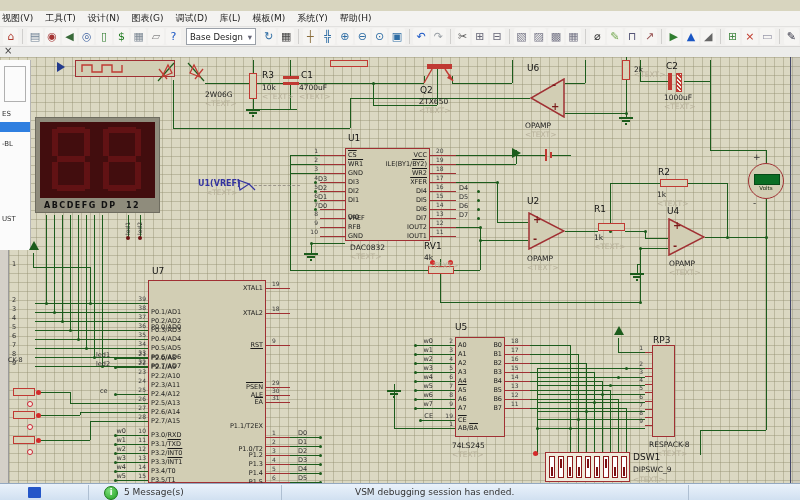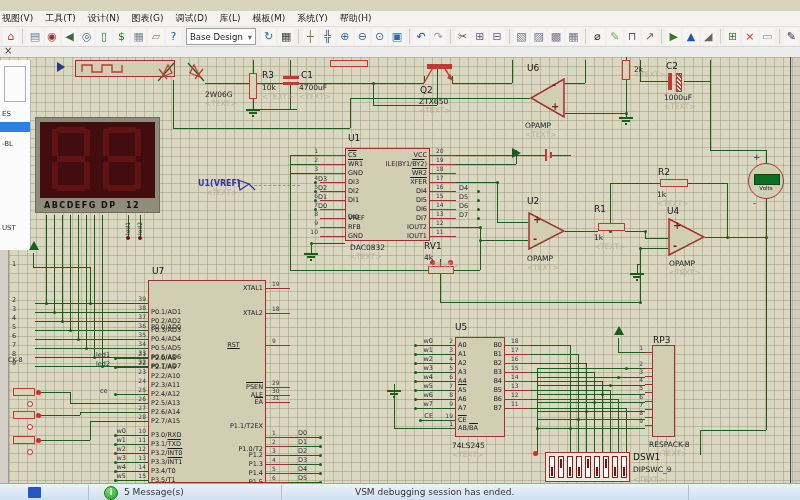--- a/index.html
+++ b/index.html
@@ -129,21 +129,21 @@
   </div>
   <div id="schematic">
       <div style="position: absolute; left: 790px; top: 0px; width: 1px; height: 426px; background: rgb(68, 72, 106);"></div>
       <div style="position: absolute; left: 791px; top: 0px; width: 9px; height: 426px; background: rgba(150, 150, 160, 0.15);"></div>
       <div style="position: absolute; left: 0px; top: 193px; width: 8px; height: 233px; background: rgb(212, 208, 200); border-right: 1px solid rgb(154, 154, 154);"></div>
       <div style="position: absolute; left: 0px; top: 3px; width: 30px; height: 190px; background: rgb(251, 251, 251); border-right: 1px solid rgb(181, 181, 181); font-size: 7px; color: rgb(51, 51, 51);">
         <div style="position: absolute; left: 4px; top: 6px; width: 20px; height: 34px; border: 1px solid rgb(176, 176, 176);"></div>
         <div style="position: absolute; left: 2px; top: 50px;">ES</div>
         <div style="position: absolute; left: 0px; top: 62px; width: 30px; height: 10px; background: rgb(47, 127, 224);"></div>
         <div style="position: absolute; left: 2px; top: 80px;">-BL</div>
-        <div style="position: absolute; left: 2px; top: 164px;">UST</div>
+        <div style="position: absolute; left: 2px; top: 155px;">UST</div>
       </div>
       <div class="w" style="left: 173px; top: 23px; width: 1px; height: 48px;"></div>
       <div class="w" style="left: 173px; top: 71px; width: 177px; height: 1px;"></div>
       <div class="w" style="left: 350px; top: 41px; width: 1px; height: 30px;"></div>
       <div class="w" style="left: 350px; top: 41px; width: 180px; height: 1px;"></div>
       <div class="w" style="left: 205px; top: 26px; width: 219px; height: 1px;"></div>
       <div class="w" style="left: 424px; top: 19px; width: 1px; height: 7px;"></div>
       <div class="w" style="left: 452px; top: 19px; width: 1px; height: 7px;"></div>
       <div class="w" style="left: 452px; top: 26px; width: 60px; height: 1px;"></div>
       <div class="w" style="left: 512px; top: 3px; width: 1px; height: 23px;"></div>
@@ -730,21 +730,21 @@
       <div class="t pname" style="left: 151px; top: 419px;">P3.5/T1</div>
       <div class="t net" style="left: 108px; top: 415px; width: 18px; text-align: right;">w5</div>
       <div class="wr" style="left: 266px; top: 231px; width: 24px; height: 1px;"></div>
       <div class="t pnum" style="left: 272px; top: 223px; width: 16px;">19</div>
       <div class="t pname" style="left: 204px; top: 227px; width: 59px; text-align: right;">XTAL1</div>
       <div class="wr" style="left: 266px; top: 256px; width: 24px; height: 1px;"></div>
       <div class="t pnum" style="left: 272px; top: 248px; width: 16px;">18</div>
       <div class="t pname" style="left: 204px; top: 252px; width: 59px; text-align: right;">XTAL2</div>
       <div class="wr" style="left: 266px; top: 288px; width: 24px; height: 1px;"></div>
       <div class="t pnum" style="left: 272px; top: 280px; width: 16px;">9</div>
-      <div class="t pname" style="left: 204px; top: 284px; width: 59px; text-align: center; text-decoration: underline;">RST</div>
+      <div class="t pname" style="left: 204px; top: 284px; width: 59px; text-align: right; text-decoration: underline;">RST</div>
       <div class="wr" style="left: 266px; top: 330px; width: 24px; height: 1px;"></div>
       <div class="t pnum" style="left: 272px; top: 322px; width: 16px;">29</div>
       <div class="t pname" style="left: 204px; top: 326px; width: 59px; text-align: right;"><span style="text-decoration: overline;">PSEN</span></div>
       <div class="wr" style="left: 266px; top: 338px; width: 24px; height: 1px;"></div>
       <div class="t pnum" style="left: 272px; top: 330px; width: 16px;">30</div>
       <div class="t pname" style="left: 204px; top: 334px; width: 59px; text-align: right;">ALE</div>
       <div class="wr" style="left: 266px; top: 345px; width: 24px; height: 1px;"></div>
       <div class="t pnum" style="left: 272px; top: 337px; width: 16px;">31</div>
       <div class="t pname" style="left: 204px; top: 341px; width: 59px; text-align: right;"><span style="text-decoration: overline;">EA</span></div>
       <div class="wr" style="left: 266px; top: 380px; width: 24px; height: 1px;"></div>

